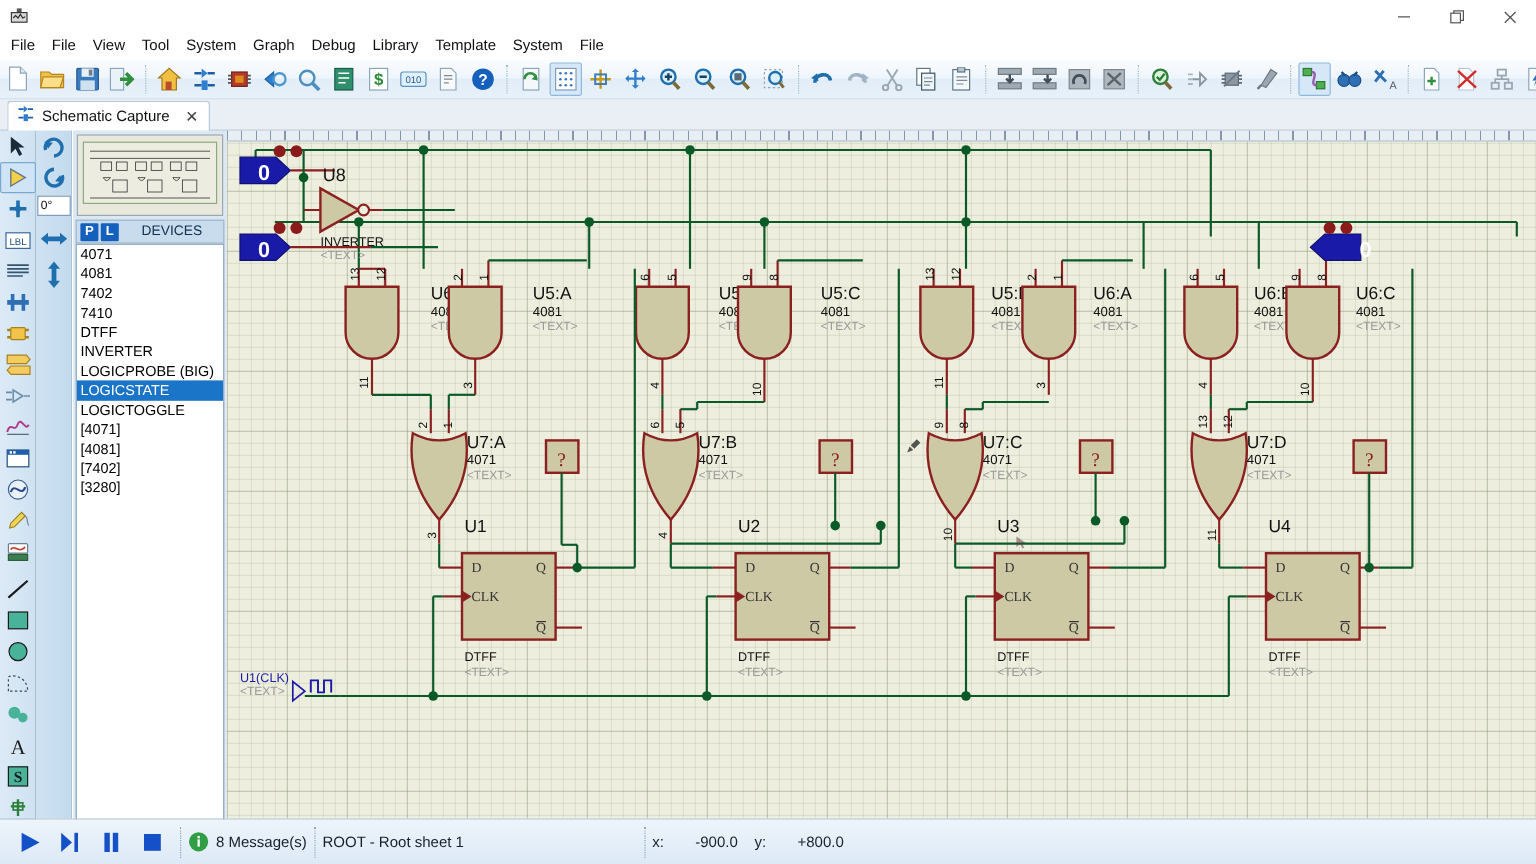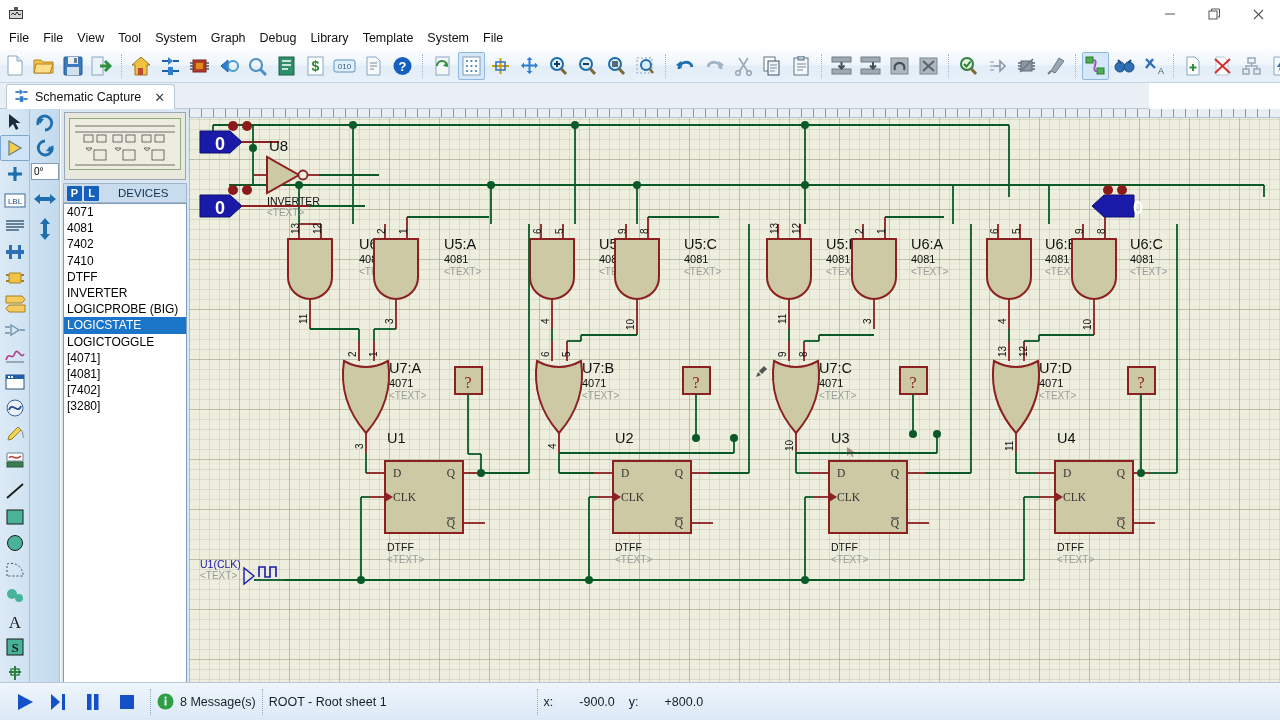--- a/index.html
+++ b/index.html
@@ -49,21 +49,21 @@
   .tb-sep { width: 1px; height: 24px; border-left: 1px dotted #9fb8cc; margin: 0 5px; }
   .tb-btn {
     width: 27px; height: 28px; display: flex; align-items: center;
     justify-content: center; border-radius: 2px; margin: 0 1px;
   }
   .tb-btn.active { background: #d6e8f7; border: 1px solid #8fb8dc; }
   .tb-btn svg { display: block; }
 
   
   .tabstrip {
-    position: absolute; top: 83px; left: 0; width: 1149px; height: 26px;
+    position: absolute; top: 83px; left: 0; width: 1280px; height: 26px;
     background: #e9eff5; border-bottom: 1px solid #b9c9d8;
   }
   .doc-tab {
     position: absolute; left: 6px; top: 1px; height: 25px;
     background: #ffffff; border: 1px solid #b9c9d8; border-bottom: none;
     border-radius: 3px 3px 0 0; display: flex; align-items: center;
     padding: 0 6px 0 7px;
   }
   .doc-tab .lbl { font-size: 12.5px; color: #111; margin: 0 10px 0 6px; }
   .tab-close { font-size: 13px; color: #444; padding: 0 3px; }

